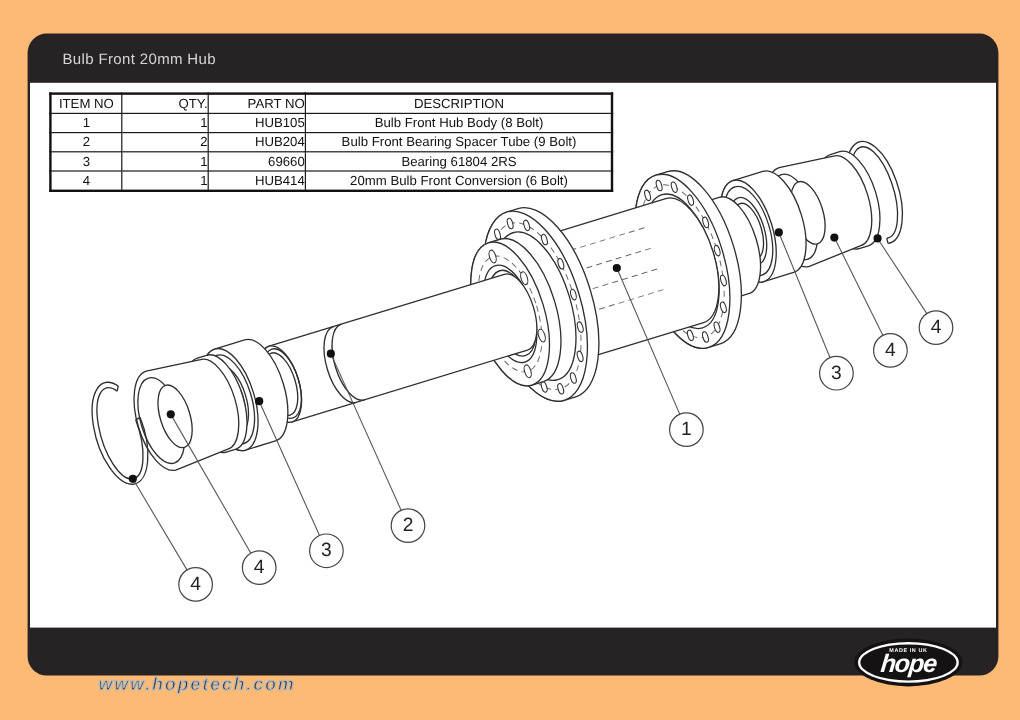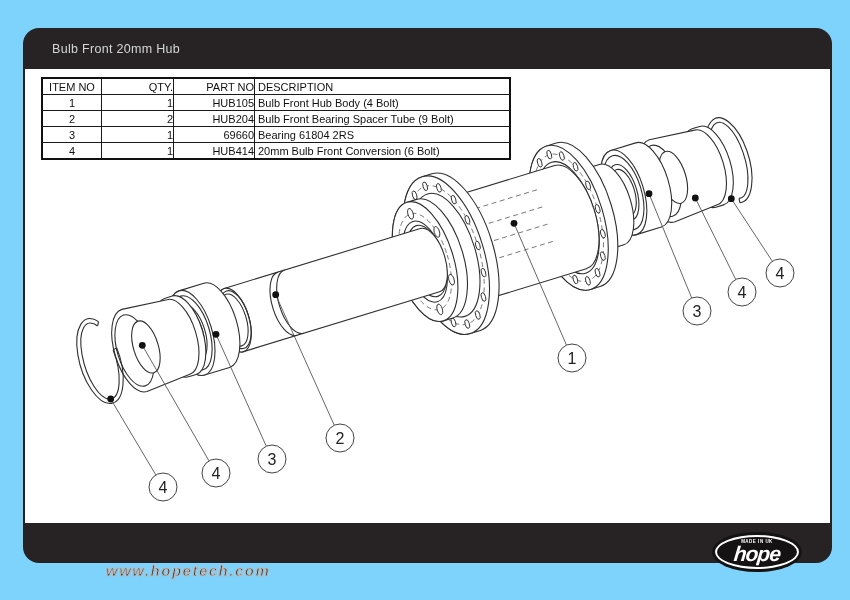--- a/index.html
+++ b/index.html
@@ -1,38 +1,38 @@
 <!DOCTYPE html>
 <html><head>
 <meta charset="utf-8">
 <style>
   html,body{margin:0;padding:0;background:#fff;}
-  .page{position:relative;width:850px;height:600px;background:#7dd3fc;overflow:hidden;
+  .page{position:relative;width:850px;height:600px;background:#fdba74;overflow:hidden;
         font-family:"Liberation Sans",sans-serif;}
   .frame{position:absolute;left:23px;top:28px;width:809px;height:535px;
          background:#27232
 4;border-radius:16px;}
   .frame{background:#272324;}
   .sheet-title{position:absolute;left:29px;top:14px;color:#d6d6d6;font-size:12.5px;
          letter-spacing:.3px;}
   .content{position:absolute;left:2px;top:41px;width:805px;height:454px;background:#fff;}
   
   table.parts{position:absolute;left:41px;top:77px;border-collapse:collapse;table-layout:fixed;}
   table.parts td,table.parts th{border:1px solid #1a1a1a;height:15px;padding:0;
          font-size:11px;font-weight:400;color:#111;line-height:14px;white-space:nowrap;overflow:hidden;}
   table.parts{border:2px solid #111;}
   .c-item{width:58px;text-align:center;}
   .c-qty{width:71px;text-align:right;}
   .c-part{width:80px;text-align:right;}
-  .c-desc{width:249px;text-align:left;padding-left:3px !important;padding-right:2px !important;}
+  .c-desc{width:249px;text-align:center;padding-left:3px !important;padding-right:2px !important;}
   
   svg.diagram{position:absolute;left:0;top:0;width:850px;height:600px;pointer-events:none;}
   
   .site-url{position:absolute;left:59px;top:534px;font-size:15px;font-weight:bold;font-style:italic;
-         letter-spacing:1.5px;color:#3b3b3b;margin-left:24px;-webkit-text-stroke:1.1px #b9b9b9;}
+         letter-spacing:1.5px;color:#3b3b3b;-webkit-text-stroke:1.1px #b9b9b9;}
   
   .logo{position:absolute;left:689px;top:504px;width:90px;height:40px;background:#151213;
         border-radius:50%;}
   .logo-ring{position:absolute;left:3px;top:3px;right:3px;bottom:3px;border:2px solid #fff;
         border-radius:50%;}
   .logo-tag{position:absolute;left:0;right:0;top:7px;text-align:center;color:#fff;
         font-size:4.5px;letter-spacing:.5px;font-weight:bold;}
   .logo-word{position:absolute;left:0;right:0;top:10px;text-align:center;color:#fff;
         font-size:21px;font-weight:bold;font-style:italic;letter-spacing:-1px;
         transform:skewX(-6deg);line-height:24px;}
@@ -65,21 +65,21 @@
         <tr>
       <th class="c-item">ITEM NO</th>
       <th class="c-qty">QTY.</th>
       <th class="c-part">PART NO</th>
       <th class="c-desc">DESCRIPTION</th>
     </tr>
     <tr>
       <td class="c-item">1</td>
       <td class="c-qty">1</td>
       <td class="c-part">HUB105</td>
-      <td class="c-desc">Bulb Front Hub Body (4 Bolt)</td>
+      <td class="c-desc">Bulb Front Hub Body (8 Bolt)</td>
     </tr>
     <tr>
       <td class="c-item">2</td>
       <td class="c-qty">2</td>
       <td class="c-part">HUB204</td>
       <td class="c-desc">Bulb Front Bearing Spacer Tube (9 Bolt)</td>
     </tr>
     <tr>
       <td class="c-item">3</td>
       <td class="c-qty">1</td>

